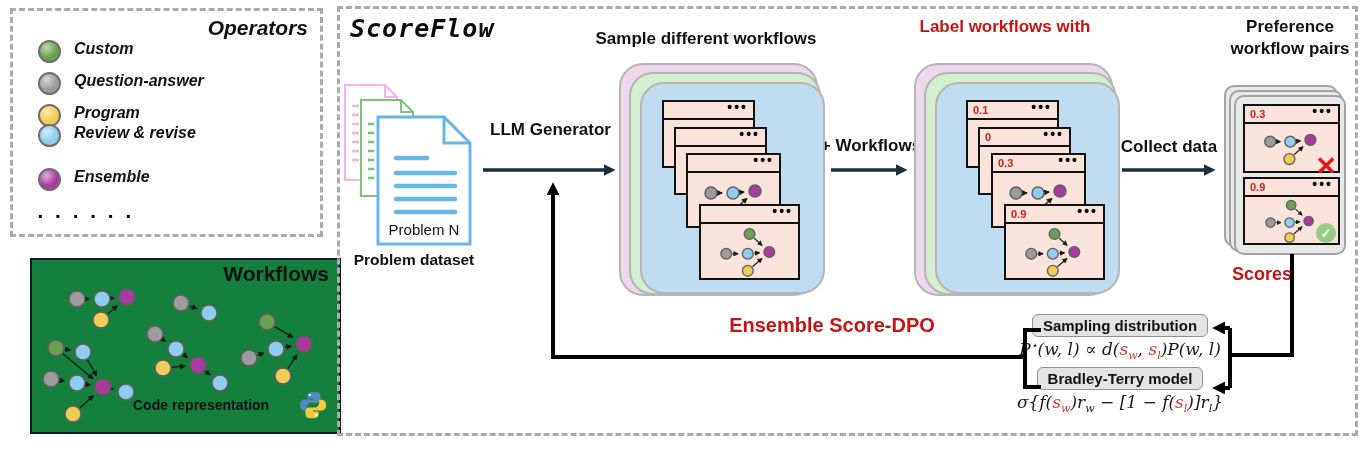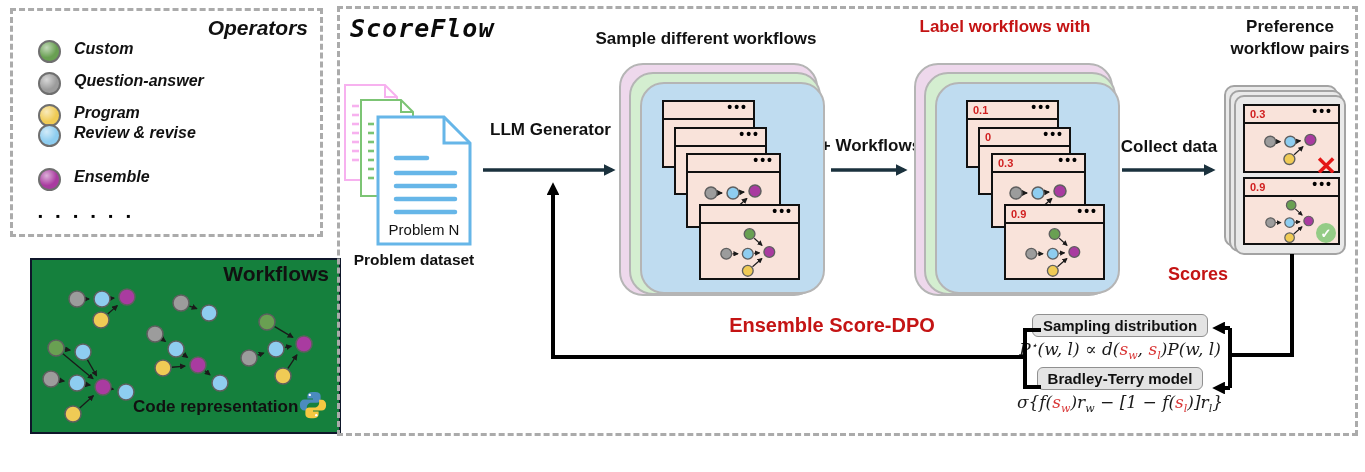--- a/index.html
+++ b/index.html
@@ -8,21 +8,21 @@
   .overlay{position:absolute;left:0;top:0;pointer-events:none;z-index:6;}
   .dashed-panel{position:absolute;border:3px dashed #ababab;box-sizing:border-box;background:transparent;font-style:italic;}
   .panel-title{position:absolute;font-weight:bold;font-size:21px;color:#111;}
   
   .op-item{position:absolute;display:flex;align-items:flex-start;gap:13px;height:24px;}
   .op-circle{width:23px;height:23px;border-radius:50%;border:2px solid #6f6f6f;box-sizing:border-box;flex:0 0 auto;}
   .op-label{font-size:16px;font-weight:bold;white-space:nowrap;}
   .op-dots{position:absolute;font-size:12px;letter-spacing:5px;color:#000;font-weight:bold;}
   
   .wf-panel{position:absolute;left:10px;top:258px;width:311px;height:176px;background:#15803d;border:2px solid #0f172a;box-sizing:border-box;margin-left:20px;}
-  .wf-caption{position:absolute;left:101px;top:137px;font-size:17px;font-weight:bold;}
+  .wf-caption{position:absolute;left:101px;top:137px;font-size:14px;font-weight:bold;}
   
   .layer{position:absolute;border-radius:24px;border:2px solid #b5b5b5;box-sizing:border-box;}
   .gray-layer{position:absolute;border-radius:10px;border:2px solid #a3a3a3;background:#e9e9e9;box-sizing:border-box;}
   
   .win{position:absolute;background:#f9e3da;border:2.5px solid #111;box-sizing:border-box;}
   .win-bar{height:16px;border-bottom:2.5px solid #111;display:flex;align-items:center;justify-content:space-between;padding:0 5px;}
   .win-score{color:#d01f1f;font-weight:bold;font-size:11px;line-height:1;}
   .win-dots{font-size:14px;font-weight:bold;letter-spacing:2px;line-height:1;margin-top:-6px;color:#000;}
   .win-body{position:relative;display:flex;align-items:center;justify-content:center;height:calc(100% - 16px);overflow:hidden;}
   .cross-mark{position:absolute;right:1px;bottom:-6px;font-size:26px;font-weight:bold;color:#e41616;line-height:1;}
@@ -383,21 +383,21 @@
           <circle cx="33" cy="9" r="6" fill="#69a052" stroke="#5f5f5f" stroke-width="1.5"></circle>
           <circle cx="7" cy="31" r="6" fill="#9c9c9c" stroke="#5f5f5f" stroke-width="1.5"></circle>
           <circle cx="31" cy="31" r="6" fill="#8ecdf0" stroke="#5f5f5f" stroke-width="1.5"></circle>
           <circle cx="55" cy="29" r="6" fill="#a93ba0" stroke="#5f5f5f" stroke-width="1.5"></circle>
           <circle cx="31" cy="50" r="6" fill="#f0cb55" stroke="#5f5f5f" stroke-width="1.5"></circle>
         </svg>
       <span class="check-mark">✓</span>
     </div>
   </div>
 
-  <div class="flow-label red" style="left:1158px;top:264px;width:80px;font-size:18px;">Scores</div>
+  <div class="flow-label red" style="left:1222px;top:264px;width:80px;font-size:18px;">Scores</div>
   <div class="flow-label red" style="left:722px;top:314px;width:220px;font-size:20px;">Ensemble Score-DPO</div>
 
   <div class="formula-wrap">
     <div><span class="formula-box">Sampling distribution</span></div>
     <div class="formula"><span>P</span><span style="font-size: 11px; vertical-align: 6px;">⋆</span><span>(w, l) ∝ d(</span><span style="color: rgb(217, 54, 54);">s</span><span style="font-size: 11px; vertical-align: -4px; color: rgb(217, 54, 54);">w</span><span>, </span><span style="color: rgb(217, 54, 54);">s</span><span style="font-size: 11px; vertical-align: -4px; color: rgb(217, 54, 54);">l</span><span>)P(w, l)</span></div>
     <div style="margin-top:5px;text-align:center;"><span class="formula-box">Bradley-Terry model</span></div>
     <div class="formula"><span>σ{f(</span><span style="color: rgb(217, 54, 54);">s</span><span style="font-size: 11px; vertical-align: -4px; color: rgb(217, 54, 54);">w</span><span>)r</span><span style="font-size: 11px; vertical-align: -4px;">w</span><span> − [1 − f(</span><span style="color: rgb(217, 54, 54);">s</span><span style="font-size: 11px; vertical-align: -4px; color: rgb(217, 54, 54);">l</span><span>)]r</span><span style="font-size: 11px; vertical-align: -4px;">l</span><span>}</span></div>
   </div>
 
 </div>

